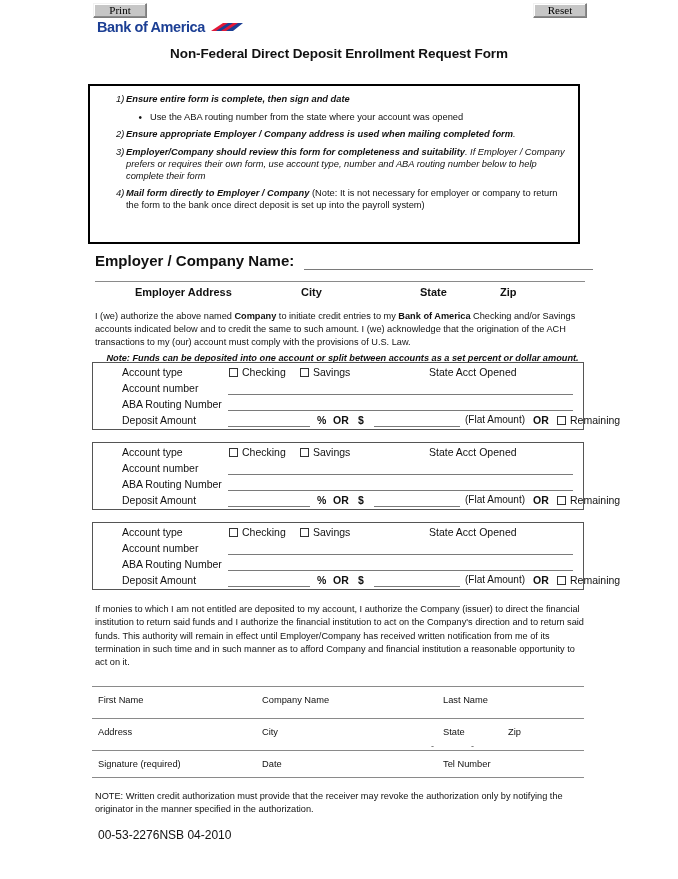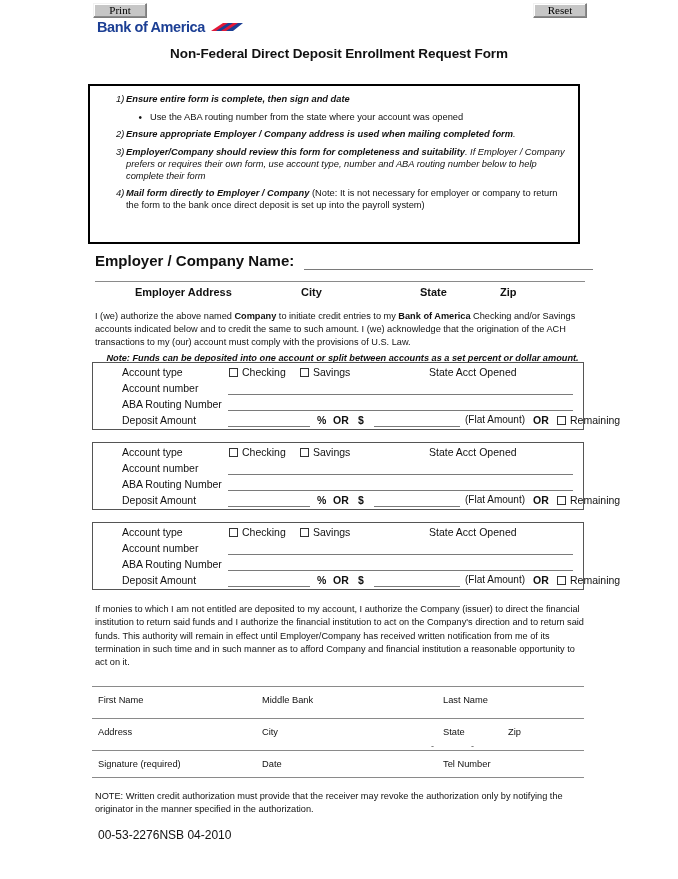--- a/index.html
+++ b/index.html
@@ -446,21 +446,21 @@
         <span class="cbox"></span><span>Remaining</span>
       </span>
     </div>
   </div>
 
   <div class="monies">If monies to which I am not entitled are deposited to my account, I authorize the Company (issuer) to direct the financial institution to return said funds and I authorize the financial institution to act on the Company's direction and to return said funds. This authority will remain in effect until Employer/Company has received written notification from me of its termination in such time and in such manner as to afford Company and financial institution a reasonable opportunity to act on it.</div>
 
   <div class="pi-rule pir-1"></div>
   <div class="pi-row pi-1">
     <span class="pc-a">First Name</span>
-    <span class="pc-b">Middle Bank</span>
+    <span class="pc-b">Company Name</span>
     <span class="pc-c">Last Name</span>
   </div>
 
   <div class="pi-rule pir-2"></div>
   <div class="pi-row pi-2">
     <span class="pc-a">Address</span>
     <span class="pc-b">City</span>
     <span class="pc-c">State</span>
     <span class="pc-d">Zip</span>
   </div>

